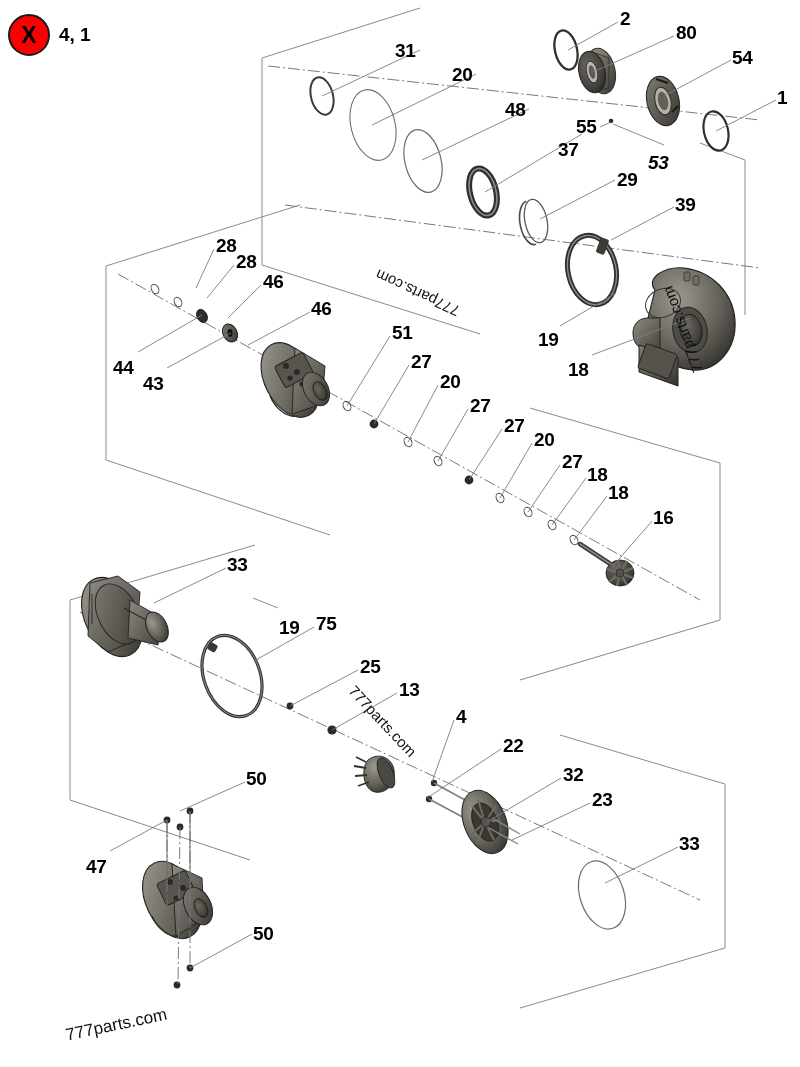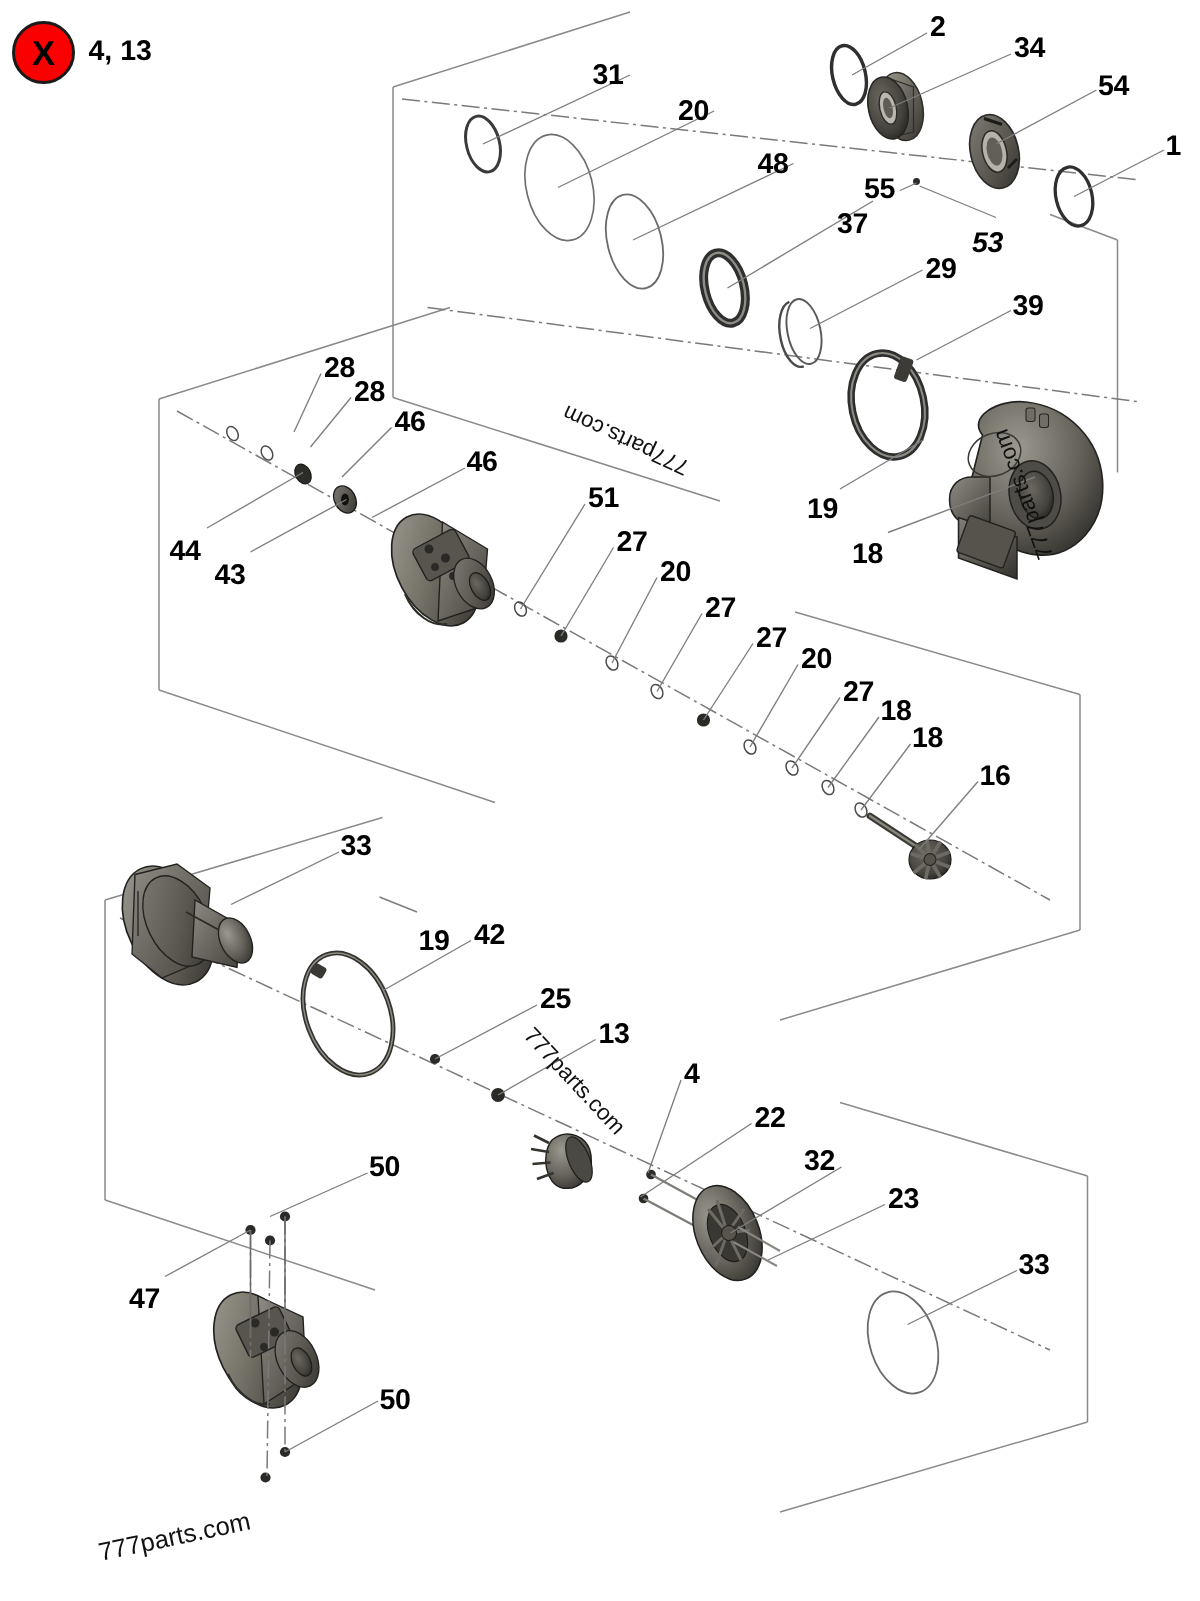--- a/index.html
+++ b/index.html
@@ -45,21 +45,21 @@
   }
   .wm-main{font-size:17px;}
 </style>
 </head>
 <body>
 
 <div id="page">
 
   <div class="warn-wrap">
     <div class="warn-circle" style="background: rgb(251, 0, 0);">X</div>
-    <div class="warn-text">4, 13</div>
+    <div class="warn-text">4, 1</div>
   </div>
 
   <svg id="svgroot" viewBox="0 0 800 1067">
     <defs>
       <linearGradient id="metalA" x1="0" y1="0" x2="1" y2="1">
         <stop offset="0%" stop-color="#8d8b83"></stop>
         <stop offset="45%" stop-color="#6d6b63"></stop>
         <stop offset="100%" stop-color="#46443e"></stop>
       </linearGradient>
       <linearGradient id="metalB" x1="0" y1="0" x2="0.7" y2="1">
@@ -352,21 +352,21 @@
       </g>
   </svg>
 
   <div id="callout-layer">
       <div class="callout-label" style="left: 395px; top: 41px;">31</div>
       <div class="callout-label" style="left: 452px; top: 65px;">20</div>
       <div class="callout-label" style="left: 505px; top: 100px;">48</div>
       <div class="callout-label" style="left: 558px; top: 140px;">37</div>
       <div class="callout-label" style="left: 617px; top: 170px;">29</div>
       <div class="callout-label" style="left: 620px; top: 9px;">2</div>
-      <div class="callout-label" style="left: 676px; top: 23px;">34</div>
+      <div class="callout-label" style="left: 676px; top: 23px;">80</div>
       <div class="callout-label" style="left: 576px; top: 117px;">55</div>
       <div class="callout-label" style="left: 648px; top: 153px; font-style: italic;">53</div>
       <div class="callout-label" style="left: 732px; top: 48px;">54</div>
       <div class="callout-label" style="left: 777px; top: 88px;">1</div>
       <div class="callout-label" style="left: 675px; top: 195px;">39</div>
       <div class="callout-label" style="left: 538px; top: 330px;">19</div>
       <div class="callout-label" style="left: 568px; top: 360px;">18</div>
       <div class="callout-label" style="left: 216px; top: 236px;">28</div>
       <div class="callout-label" style="left: 236px; top: 252px;">28</div>
       <div class="callout-label" style="left: 263px; top: 272px;">46</div>
@@ -378,26 +378,26 @@
       <div class="callout-label" style="left: 440px; top: 372px;">20</div>
       <div class="callout-label" style="left: 470px; top: 396px;">27</div>
       <div class="callout-label" style="left: 504px; top: 416px;">27</div>
       <div class="callout-label" style="left: 534px; top: 430px;">20</div>
       <div class="callout-label" style="left: 562px; top: 452px;">27</div>
       <div class="callout-label" style="left: 587px; top: 465px;">18</div>
       <div class="callout-label" style="left: 608px; top: 483px;">18</div>
       <div class="callout-label" style="left: 653px; top: 508px;">16</div>
       <div class="callout-label" style="left: 227px; top: 555px;">33</div>
       <div class="callout-label" style="left: 279px; top: 618px;">19</div>
-      <div class="callout-label" style="left: 316px; top: 614px;">42</div>
+      <div class="callout-label" style="left: 316px; top: 614px;">75</div>
       <div class="callout-label" style="left: 360px; top: 657px;">25</div>
       <div class="callout-label" style="left: 399px; top: 680px;">13</div>
       <div class="callout-label" style="left: 456px; top: 707px;">4</div>
       <div class="callout-label" style="left: 503px; top: 736px;">22</div>
-      <div class="callout-label" style="left: 536px; top: 765px;">32</div>
+      <div class="callout-label" style="left: 563px; top: 765px;">32</div>
       <div class="callout-label" style="left: 592px; top: 790px;">23</div>
       <div class="callout-label" style="left: 679px; top: 834px;">33</div>
       <div class="callout-label" style="left: 246px; top: 769px;">50</div>
       <div class="callout-label" style="left: 86px; top: 857px; text-align: center;">47</div>
       <div class="callout-label" style="left: 253px; top: 924px;">50</div>
     </div>
 
   <div id="wm-layer">
       <div class="wm" style="left: 455px; top: 320px; transform: rotate(205deg); transform-origin: left top;">777parts.com</div>
       <div class="wm" style="left: 690px; top: 375px; transform: rotate(250deg); transform-origin: left top;">777parts.com</div>

